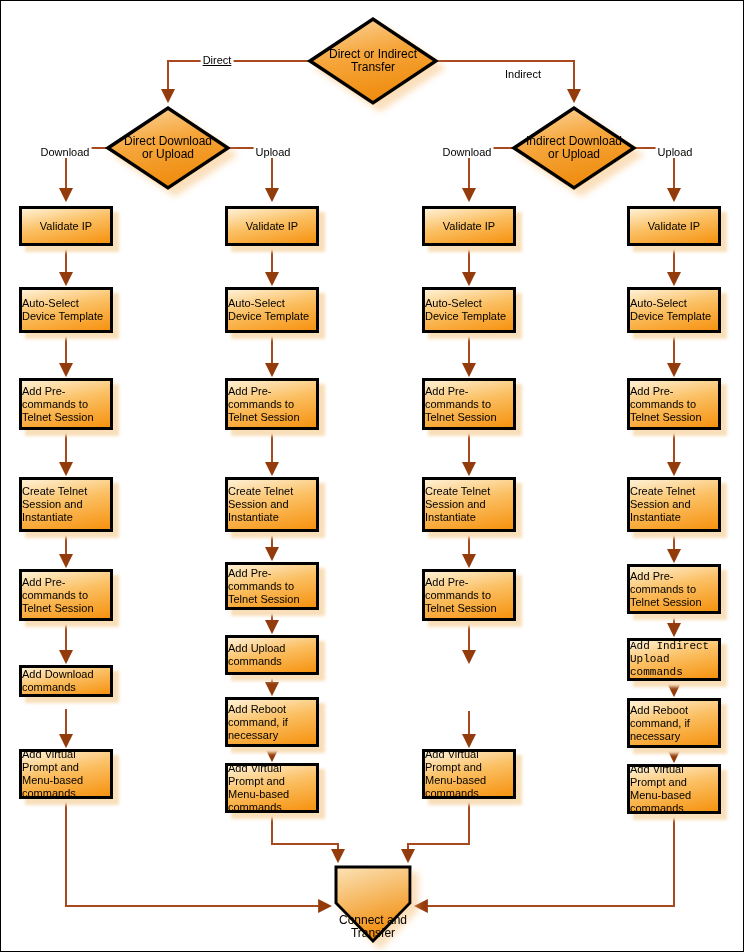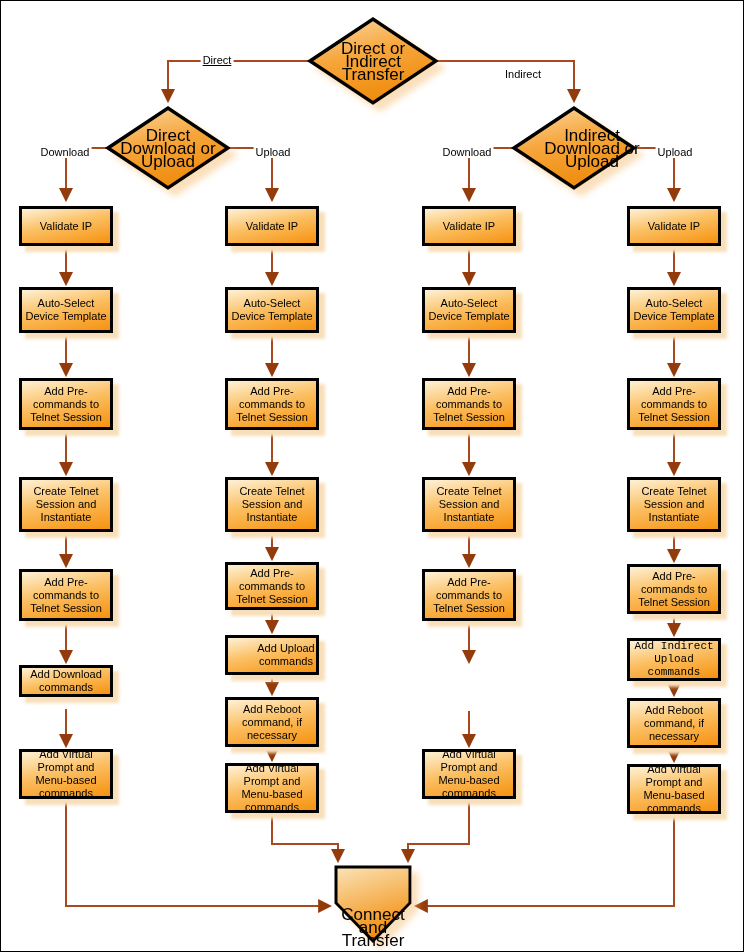--- a/index.html
+++ b/index.html
@@ -13,29 +13,28 @@
   }
   svg.wires{position:absolute;left:0;top:0;z-index:1;}
   .box{
     position:absolute;
     width:94px;
     box-sizing:border-box;
     border:3px solid #000;
     background:linear-gradient(168deg,#FEF1D6 0%,#FBC064 45%,#F6920F 100%);
     box-shadow:6px 6px 3px #F8DFBA;
     display:flex;align-items:center;justify-content:center;
-    text-align:center;
     font-size:11px;line-height:13px;color:#000;
     z-index:2;
   }
   .shape-label{
     position:absolute;
     display:flex;align-items:center;justify-content:center;
     text-align:center;
-    font-size:17px;line-height:13px;color:#000;
+    font-size:12px;line-height:13px;color:#000;
     z-index:3;pointer-events:none;
   }
   .edge-label{
     position:absolute;
     transform:translate(-50%,-50%);
     background:#fff;
     padding:0 2px;
     font-size:11px;color:#000;
     z-index:3;white-space:nowrap;
   }
@@ -113,21 +112,21 @@
       <polygon points="309,60 372,18 435,60 372,102"></polygon>
       <polygon points="107,147 167,107 227,147 167,187"></polygon>
       <polygon points="513,147 573,107 633,147 573,187"></polygon>
     </g>
 
     <polygon points="335,866 409,866 409,902 372,940 335,902" fill="url(#gradPenta)" stroke="#000" stroke-width="3" filter="url(#softShadow)"></polygon>
   </svg>
 
   <div class="shape-label" style="left:322px;top:43px;width:100px;height:34px;">Direct or Indirect Transfer</div>
   <div class="shape-label" style="left:117px;top:130px;width:100px;height:34px;">Direct Download or Upload</div>
-  <div class="shape-label" style="left:541px;top:130px;width:100px;height:34px;">Indirect Download or Upload</div>
+  <div class="shape-label" style="left:523px;top:130px;width:100px;height:34px;">Indirect Download or Upload</div>
   <div class="shape-label" style="left:327px;top:876px;width:90px;height:30px;margin-top:35px;">Connect and Transfer</div>
 
   <span class="edge-label" style="left:216px;top:59px;text-decoration:underline;">Direct</span>
   <span class="edge-label" style="left:522px;top:73px;">Indirect</span>
   <span class="edge-label" style="left:64px;top:151px;">Download</span>
   <span class="edge-label" style="left:272px;top:151px;">Upload</span>
   <span class="edge-label" style="left:466px;top:151px;">Download</span>
   <span class="edge-label" style="left:674px;top:151px;">Upload</span>
 
   <div class="box" style="left:18px;top:205px;height:40px;">
@@ -160,21 +159,21 @@
     </div>
   <div class="box" style="left:224px;top:377px;height:52px;">
       <span>Add Pre-commands to Telnet Session</span>
     </div>
   <div class="box" style="left:224px;top:476px;height:55px;">
       <span>Create Telnet Session and Instantiate</span>
     </div>
   <div class="box" style="left:224px;top:561px;height:48px;">
       <span>Add Pre-commands to Telnet Session</span>
     </div>
-  <div class="box" style="left:224px;top:634px;height:40px;padding-left:28px;">
+  <div class="box" style="left:224px;top:634px;height:40px;">
       <span>Add Upload commands</span>
     </div>
   <div class="box" style="left:224px;top:696px;height:50px;">
       <span>Add Reboot command, if necessary</span>
     </div>
   <div class="box" style="left:224px;top:762px;height:50px;">
       <span>Add Virtual Prompt and Menu-based commands</span>
     </div>
 
   <div class="box" style="left:421px;top:205px;height:40px;">

